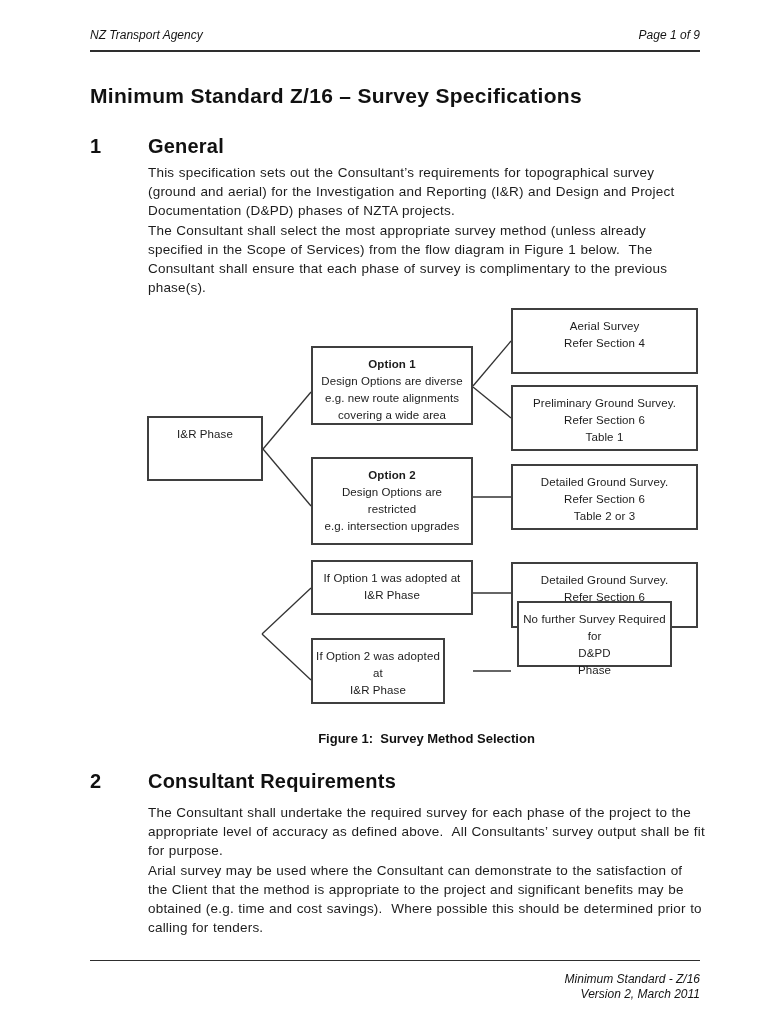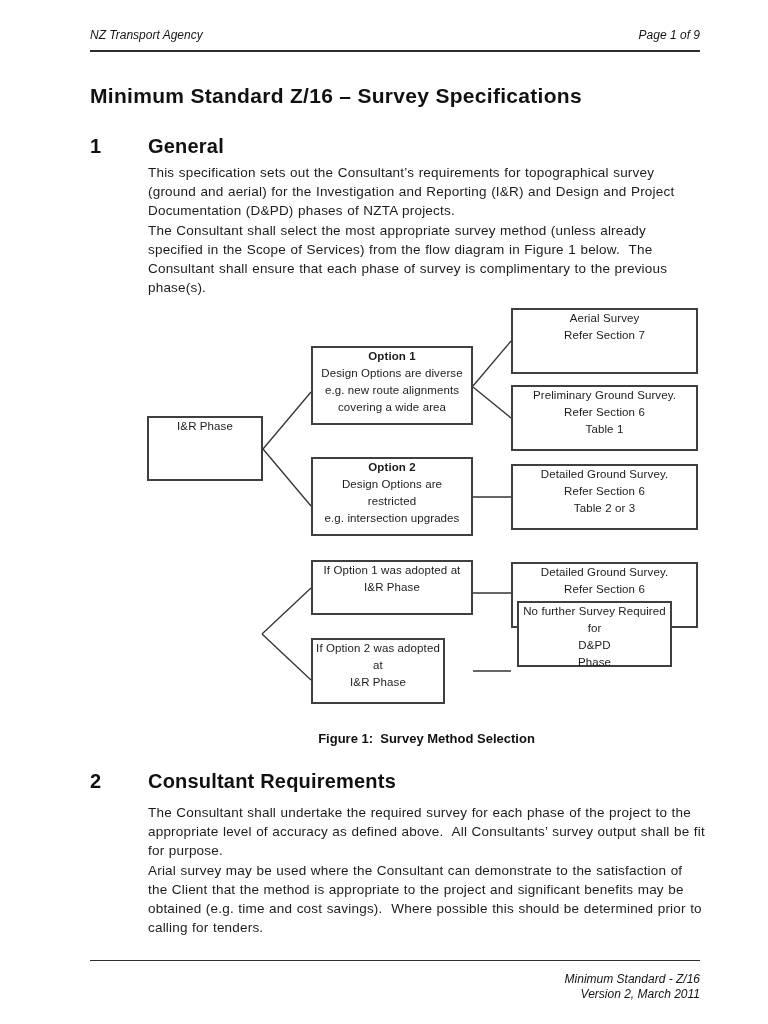--- a/index.html
+++ b/index.html
@@ -38,21 +38,21 @@
   .p4{top:861px;}
   
   .fig-caption{
     position:absolute;left:148px;width:557px;top:731px;
     font-size:13px;font-weight:bold;text-align:center;white-space:pre-wrap;color:#111;
   }
   
   .connectors{position:absolute;left:0;top:0;pointer-events:none;}
   .dbox{
     position:absolute;box-sizing:border-box;background:#fff;
-    border:2px solid #3f3f3f;text-align:center;
+    border:2px solid #3f3f3f;text-align:center;padding-top:8px;
     font-size:11.5px;line-height:17px;letter-spacing:.1px;color:#1c1c1c;
   }
   .dbox .bold{font-weight:bold;}
 </style>
 </head>
 <body>
 
 <div class="page">
 
   <div class="hdr">
@@ -89,30 +89,30 @@
 
   <div class="dbox" style="left:311px;top:346px;width:162px;height:79px;">
     <div class="bold">Option 1</div>
     <div>Design Options are diverse</div>
     <div>e.g. new route alignments</div>
     <div>covering a wide area</div>
   </div>
 
   <div class="dbox" style="left:511px;top:308px;width:187px;height:66px;">
     <div>Aerial Survey</div>
-    <div>Refer Section 7</div>
+    <div>Refer Section 4</div>
   </div>
 
   <div class="dbox" style="left:511px;top:385px;width:187px;height:66px;">
     <div>Preliminary Ground Survey.</div>
     <div>Refer Section 6</div>
     <div>Table 1</div>
   </div>
 
-  <div class="dbox" style="left:311px;top:457px;width:162px;height:79px;">
+  <div class="dbox" style="left:311px;top:457px;width:162px;height:88px;">
     <div class="bold">Option 2</div>
     <div>Design Options are</div>
     <div>restricted</div>
     <div>e.g. intersection upgrades</div>
   </div>
 
   <div class="dbox" style="left:511px;top:464px;width:187px;height:66px;">
     <div>Detailed Ground Survey.</div>
     <div>Refer Section 6</div>
     <div>Table 2 or 3</div>

